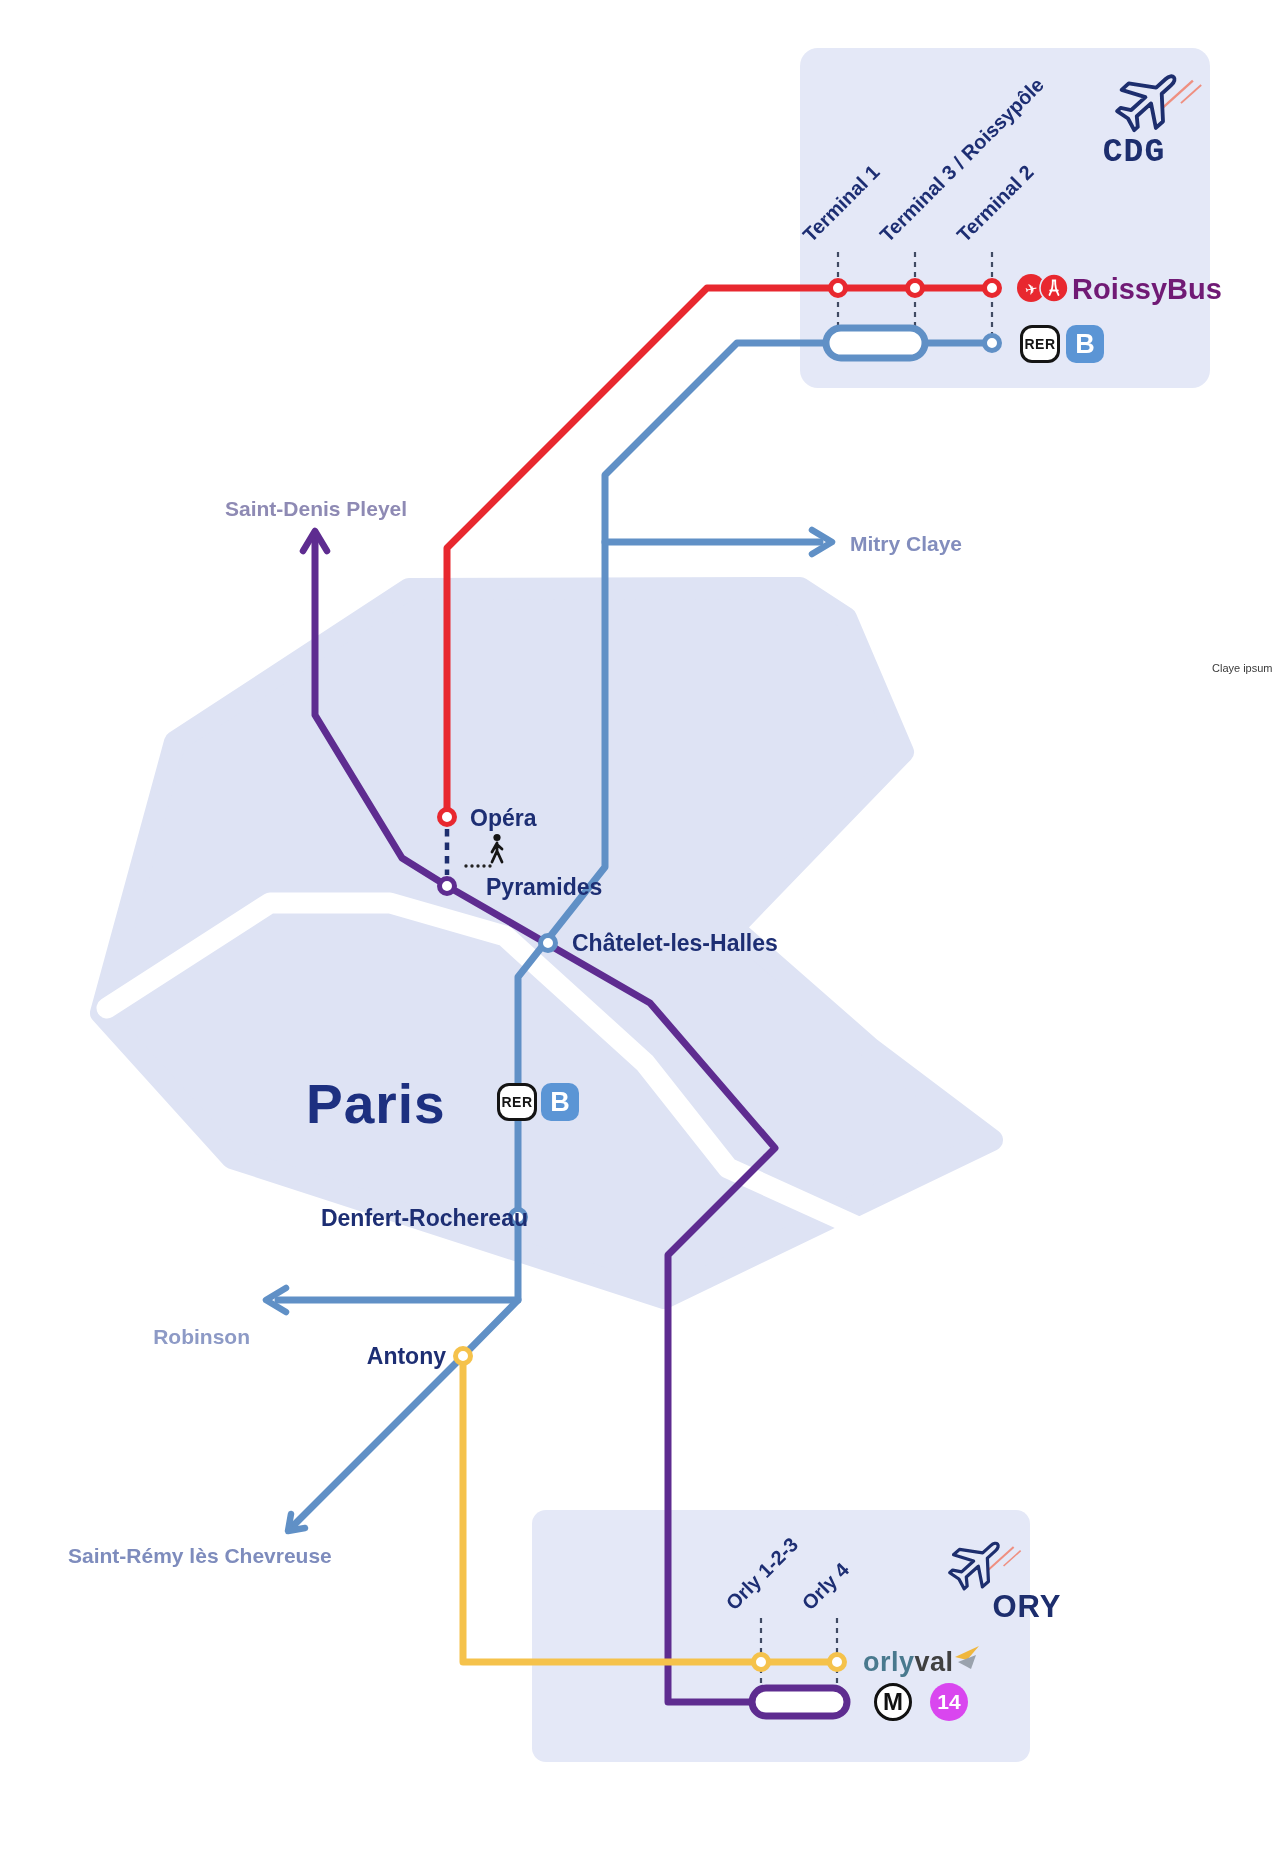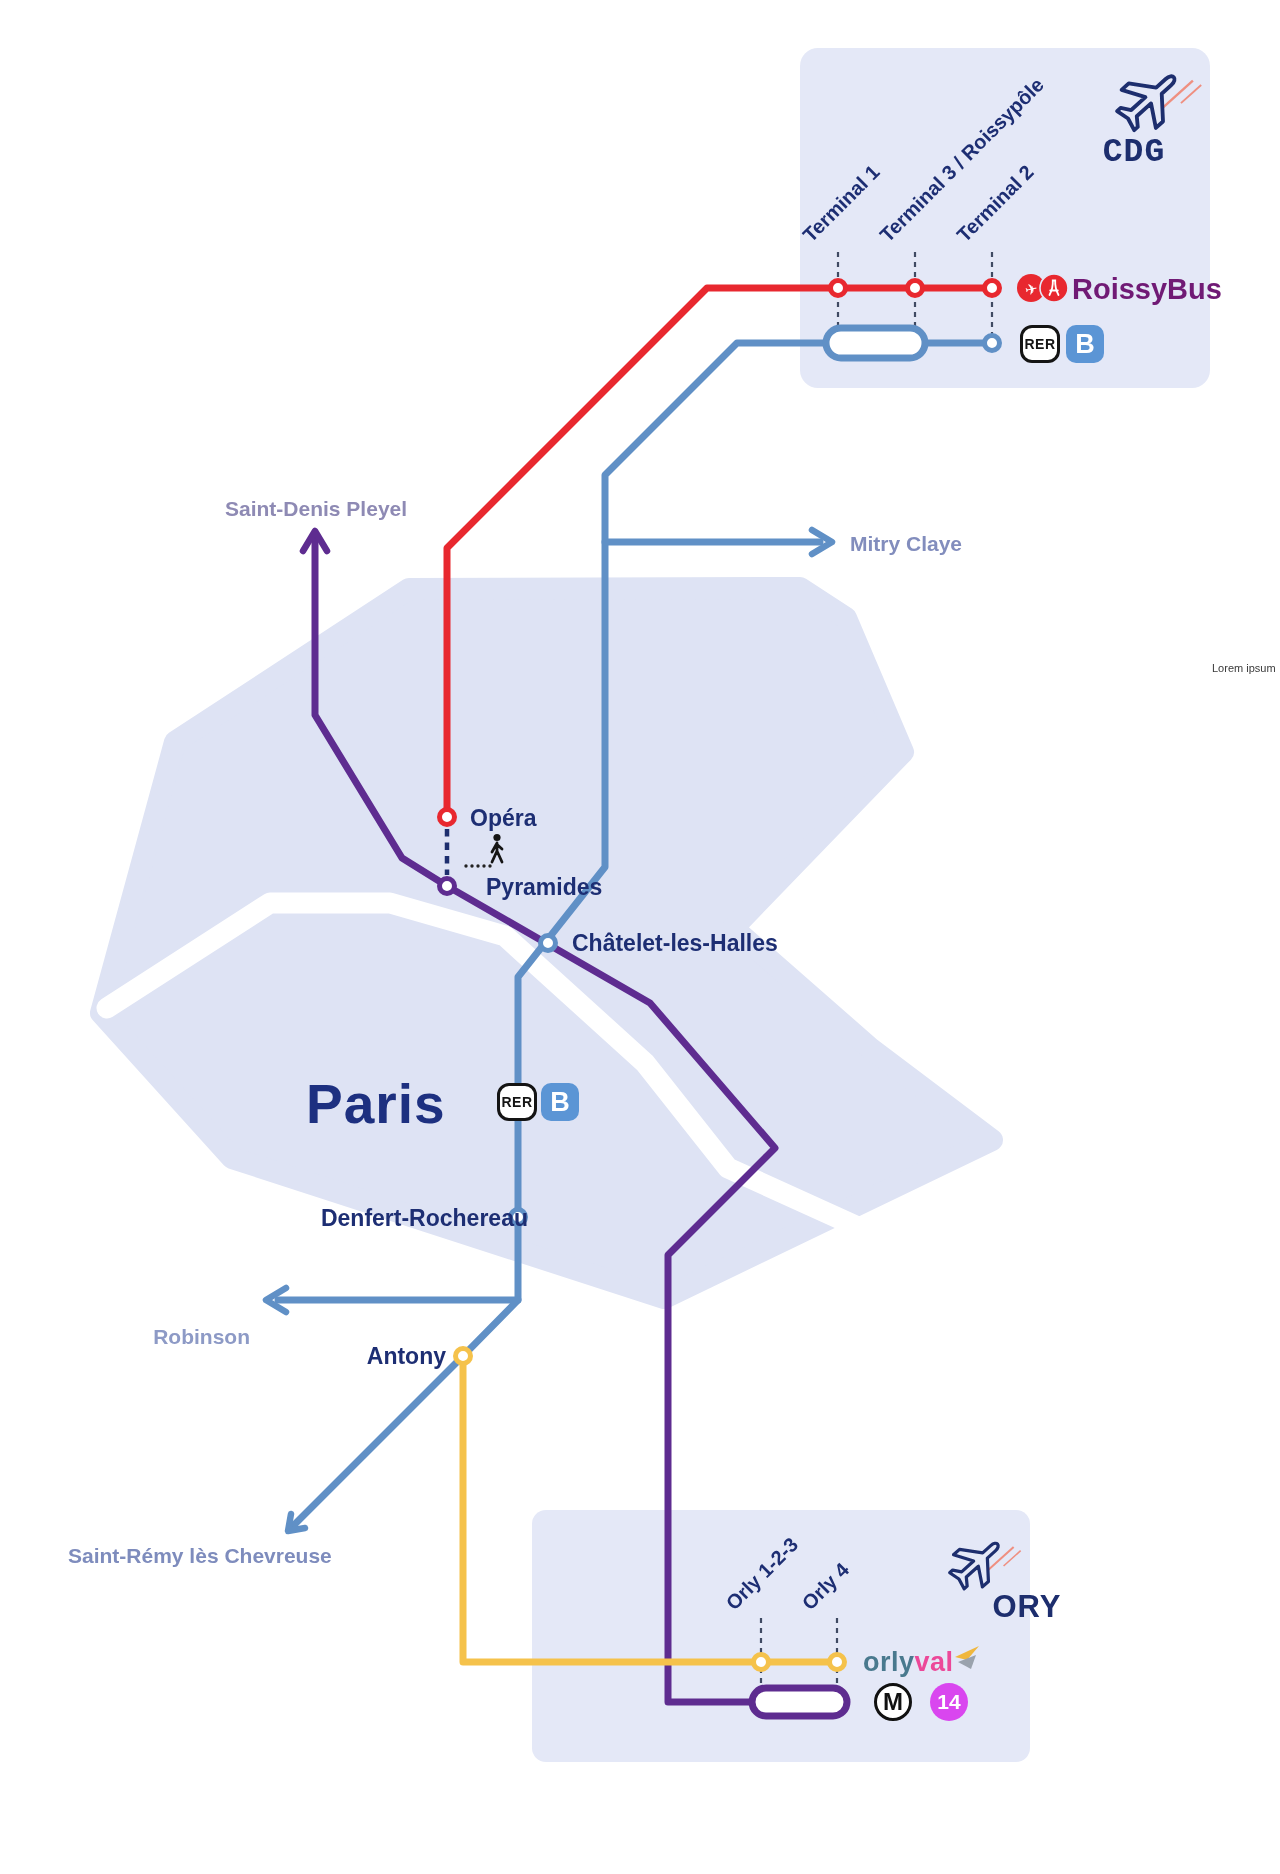--- a/index.html
+++ b/index.html
@@ -21,21 +21,21 @@
              font-weight:bold;font-size:14px;color:#141414;letter-spacing:.5px;}
   .badge-line{position:absolute;width:38px;height:38px;background:#5b95d5;border-radius:10px;
               display:flex;align-items:center;justify-content:center;font-weight:bold;font-size:27px;color:#fff;}
   .badge-m{position:absolute;width:38px;height:38px;background:#fff;border:3px solid #111;border-radius:50%;
            box-sizing:border-box;display:flex;align-items:center;justify-content:center;
            font-weight:bold;font-size:24px;color:#111;}
   .badge-14{position:absolute;width:38px;height:38px;background:#d946ef;border-radius:50%;
             display:flex;align-items:center;justify-content:center;font-weight:bold;font-size:21px;color:#fff;}
   .orlyval{font-size:27px;font-weight:bold;letter-spacing:.5px;}
   .orlyval .p1{color:#49798e;}
-  .orlyval .p2{color:#ec4899;text-align:center;}
+  .orlyval .p2{color:#404040;text-align:center;}
   .footnote{font-size:11px;color:#3a3a3a;font-weight:normal;}
 </style>
 </head>
 <body>
 
 <div class="canvas">
 
   <svg class="abs" width="1280" height="1874" viewBox="0 0 1280 1874" style="left:0;top:0;">
 
     <polygon points="175,742 409,589 800,588 846,618 903,752 733,928 870,1048 992,1140 664,1298 232,1158 101,1013" fill="#dee3f4" stroke="#dee3f4" stroke-width="22" stroke-linejoin="round"></polygon>
@@ -131,21 +131,21 @@
   <div class="lbl airport-code lbl-center" style="left:1134px;top:152px;font-family:Liberation Mono, monospace;">CDG</div>
   <div class="rot-label" style="left:814px;top:224px;">Terminal 1</div>
   <div class="rot-label" style="left:891px;top:224px;">Terminal 3 / Roissypôle</div>
   <div class="rot-label" style="left:968px;top:224px;">Terminal 2</div>
   <div class="lbl roissybus-text" style="left:1072px;top:289px;">RoissyBus</div>
   <div class="badge-rer" style="left:1020px;top:325px;">RER</div>
   <div class="badge-line" style="left:1066px;top:325px;">B</div>
 
   <div class="lbl terminus" style="left:225px;top:509px;color:#8e8ab4;">Saint-Denis Pleyel</div>
   <div class="lbl terminus" style="left:850px;top:544px;color:#828dbd;">Mitry Claye</div>
-  <div class="lbl footnote" style="left:1212px;top:668px;">Lorem ipsum</div>
+  <div class="lbl footnote" style="left:1212px;top:668px;">Claye ipsum</div>
 
   <div class="lbl station" style="left:470px;top:818px;">Opéra</div>
   <div class="lbl station" style="left:470px;top:887px;margin-left:16px;">Pyramides</div>
   <div class="lbl station" style="left:572px;top:943px;">Châtelet-les-Halles</div>
 
   <div class="lbl paris-title" style="left:306px;top:1104px;">Paris</div>
   <div class="badge-rer" style="left:497px;top:1083px;">RER</div>
   <div class="badge-line" style="left:541px;top:1083px;">B</div>
 
   <div class="lbl station lbl-right" style="left:528px;top:1218px;">Denfert-Rochereau</div>

